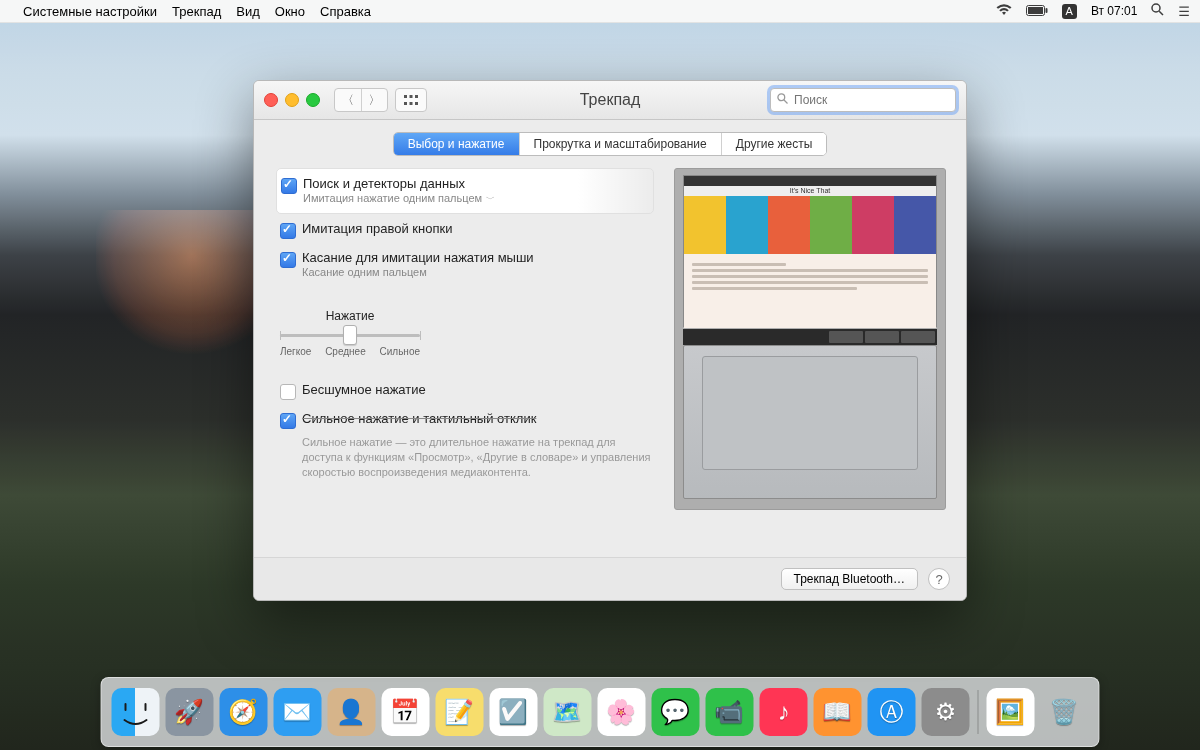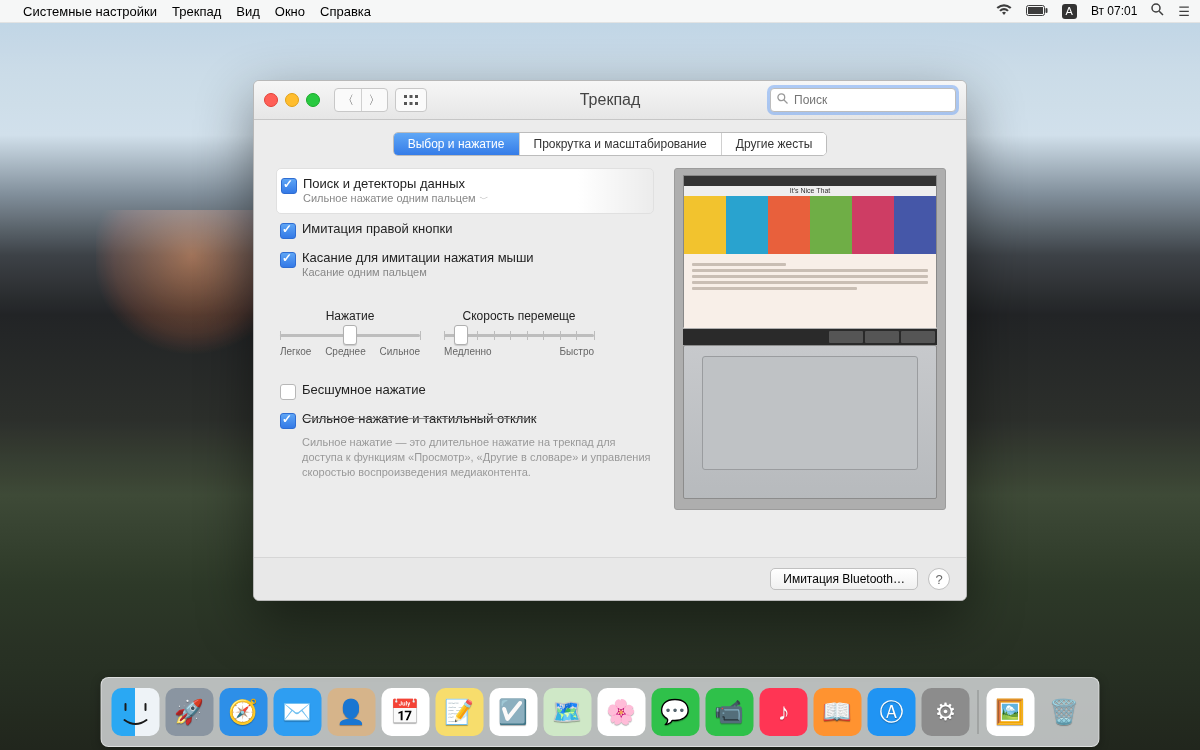--- a/index.html
+++ b/index.html
@@ -62,21 +62,21 @@
   .leftcol{flex:1;padding-right:20px}
   .rightcol{width:270px}
   .opt{position:relative;padding:7px 0 7px 26px}
   .opt.sel{background:linear-gradient(to right,#fff 0%,#fff 80%,rgba(255,255,255,0));border-radius:5px;border:1px solid #e0e0e0}
   .opt .chk{position:absolute;left:4px;top:9px;width:14px;height:14px;border:1px solid #b7b7b7;border-radius:3px;background:#fff}
   .opt .chk.on{background:linear-gradient(to bottom,#5ea5f5,#3479e6);border-color:#2f6dd2}
   .opt .chk.on::after{content:"✓";position:absolute;left:1px;top:-2px;color:#fff;font-size:12px;font-weight:bold}
   .opt .ttl{font-size:13px;color:#222}
   .opt .sub{font-size:11px;color:#888;margin-top:1px}
   .opt .sub .dd{font-size:9px;margin-left:4px;color:#888}
-  .sliders{display:flex;gap:24px;margin:24px 0 10px 4px}
+  .sliders{display:flex;gap:41px;margin:24px 0 10px 4px}
   .sliderblock .slabel{text-align:center;font-size:12px;color:#222;margin-bottom:4px}
   .track{position:relative;width:140px;height:16px;margin:2px 0}
   .track .line{position:absolute;left:0;right:0;top:7px;height:3px;background:#bdbdbd;border-radius:2px}
   .track .tick{position:absolute;top:4px;width:1px;height:9px;background:#bdbdbd}
   .track .knob{position:absolute;top:-2px;width:12px;height:18px;border-radius:3px;background:#fff;border:1px solid #b0b0b0;box-shadow:0 1px 1px rgba(0,0,0,.15);transform:translateX(-50%)}
   .ticklabels{display:flex;justify-content:space-between;font-size:10px;color:#666;margin-top:3px}
   .secondary{margin-top:18px}
   .desc{font-size:11px;color:#999;margin-left:26px;margin-top:2px;line-height:1.35}
   .preview{width:270px;height:340px;background:#aeaeae;border:1px solid #9c9c9c;border-radius:3px;position:relative;overflow:hidden}
   .preview .browser{position:absolute;left:8px;right:8px;top:6px;height:150px;background:#fff;border:1px solid #888;}
@@ -176,21 +176,21 @@
       <div class="seg">Другие жесты</div>
     </div>
   </div>
 
   <div class="content">
     <div class="leftcol">
 
       <div class="opt sel">
         <span class="chk on"></span>
         <div class="ttl">Поиск и детекторы данных</div>
-        <div class="sub"><span>Сильное нажатие одним пальцем</span><span class="dd">﹀</span></div>
+        <div class="sub"><span>Имитация нажатие одним пальцем</span><span class="dd">﹀</span></div>
       </div>
 
       <div class="opt">
         <span class="chk on"></span>
         <div class="ttl">Имитация правой кнопки</div>
       </div>
 
       <div class="opt">
         <span class="chk on"></span>
         <div class="ttl">Касание для имитации нажатия мыши</div>
@@ -204,41 +204,20 @@
             <div class="line"></div>
             <div class="tick" style="left:0%"></div>
               <div class="tick" style="left:50%"></div>
               <div class="tick" style="left:100%"></div>
             <div class="knob" style="left:50%"></div>
           </div>
           <div class="ticklabels">
             <span>Легкое</span>
             <span>Среднее</span>
             <span>Сильное</span>
-          </div>
-        </div>
-        <div class="sliderblock">
-          <div class="slabel">Скорость перемеще</div>
-          <div class="track" style="width:150px">
-            <div class="line"></div>
-            <div class="tick" style="left:0%"></div>
-              <div class="tick" style="left:11%"></div>
-              <div class="tick" style="left:22%"></div>
-              <div class="tick" style="left:33%"></div>
-              <div class="tick" style="left:44%"></div>
-              <div class="tick" style="left:55%"></div>
-              <div class="tick" style="left:66%"></div>
-              <div class="tick" style="left:77%"></div>
-              <div class="tick" style="left:88%"></div>
-              <div class="tick" style="left:100%"></div>
-            <div class="knob" style="left:11%"></div>
-          </div>
-          <div class="ticklabels">
-            <span>Медленно</span>
-            <span>Быстро</span>
           </div>
         </div>
       </div>
 
       <div class="secondary">
         <div class="opt">
           <span class="chk"></span>
           <div class="ttl">Бесшумное нажатие</div>
         </div>
         <div class="opt">
@@ -274,21 +253,21 @@
             <span></span>
             <span></span>
             <span></span>
           </div>
         <div class="padbody"></div>
       </div>
     </div>
   </div>
 
   <div class="footer">
-    <button class="btn">Имитация Bluetooth…</button>
+    <button class="btn">Трекпад Bluetooth…</button>
     <div class="help">?</div>
   </div>
 </div>
 
 <div class="dock">
 
   <div class="app" style="background:linear-gradient(90deg,#2aa8f3 50%,#eef3f7 50%);position:relative">
     <svg width="40" height="40" viewBox="0 0 40 40" style="position:absolute">
         <path d="M10 12 q0 6 0 6 M30 12 q0 6 0 6 M9 28 q11 8 22 0" stroke="#1a1a1a" stroke-width="2" fill="none" stroke-linecap="round"></path>
       </svg>

